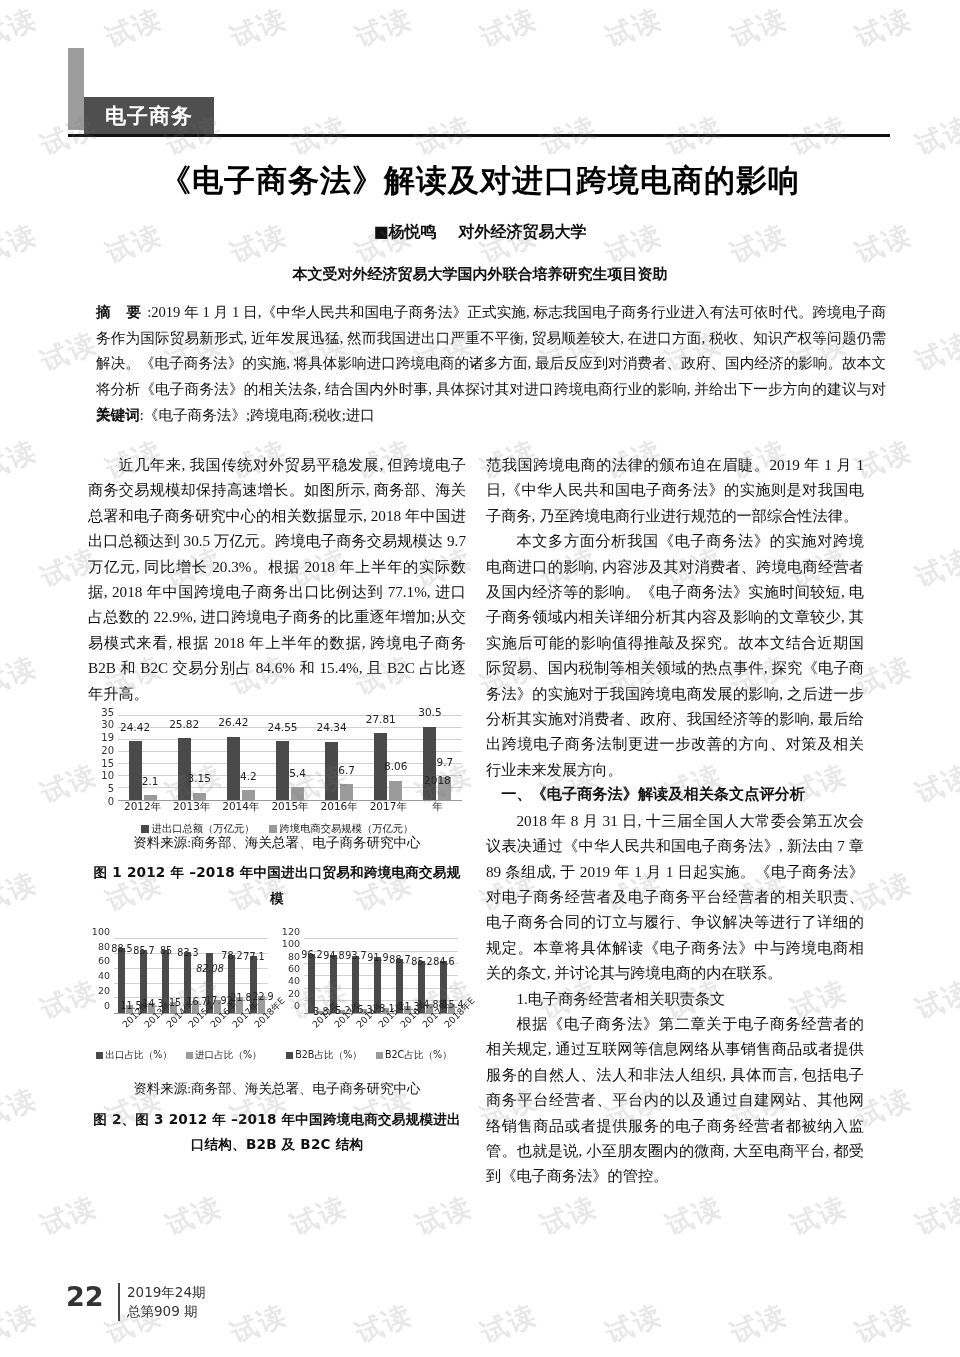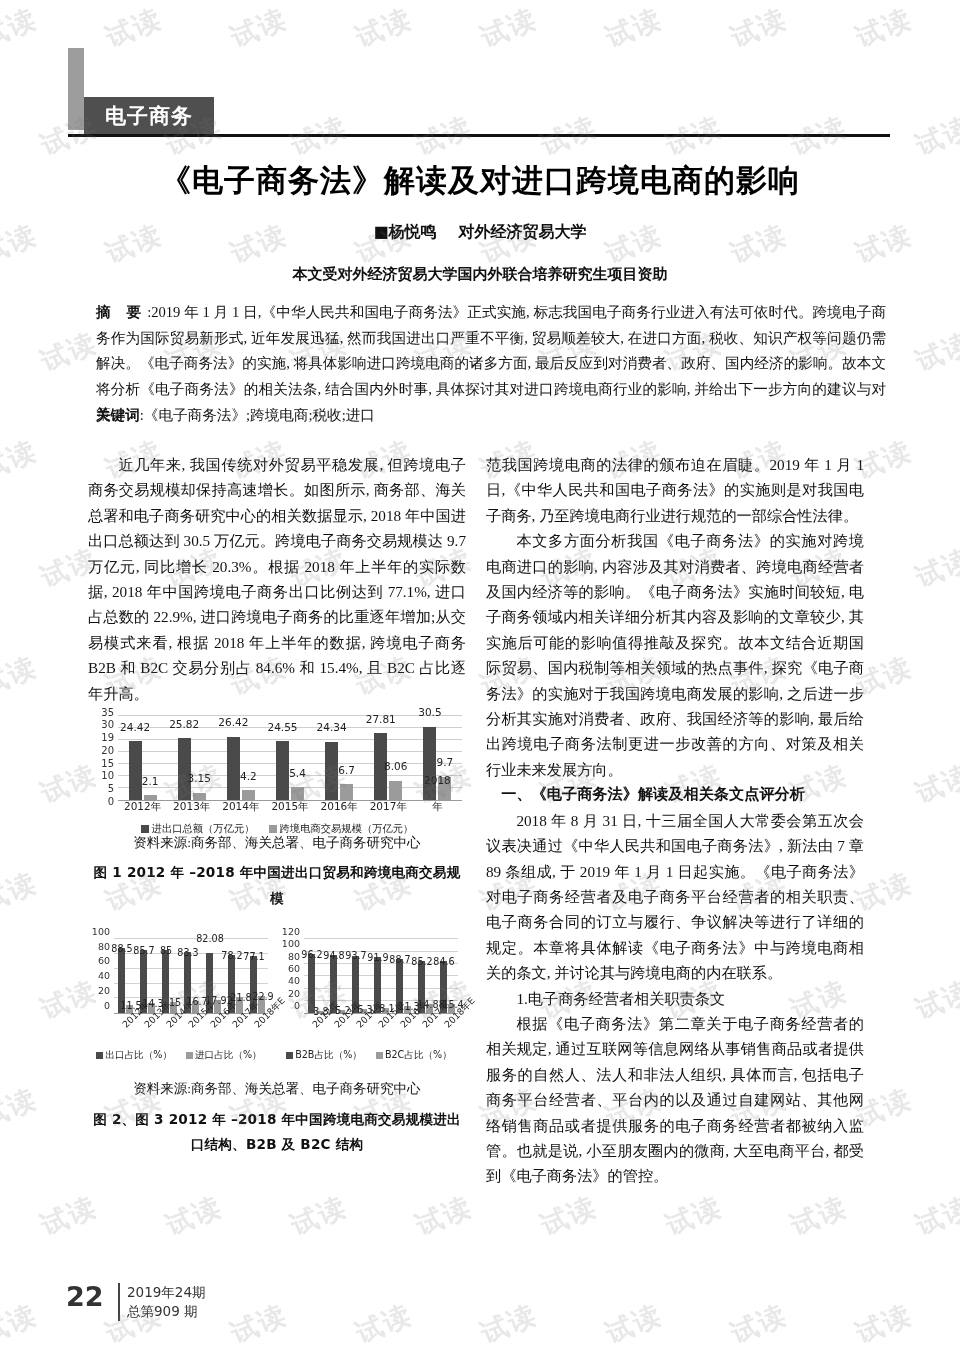--- a/index.html
+++ b/index.html
@@ -386,21 +386,21 @@
             <div class="sc-xlab" style="left: 27px; top: 94px;">2012年</div>
             <div class="sc-vlab" style="left: 56px; top: 14.582px;">85.7</div>
             <div class="sc-vlab" style="left: 65px; top: 67.418px;">14.3</div>
             <div class="sc-xlab" style="left: 49px; top: 94px;">2013年</div>
             <div class="sc-vlab" style="left: 78px; top: 15.1px;">85</div>
             <div class="sc-vlab" style="left: 87px; top: 66.9px;">15</div>
             <div class="sc-xlab" style="left: 71px; top: 94px;">2014年</div>
             <div class="sc-vlab" style="left: 100px; top: 16.358px;">83.3</div>
             <div class="sc-vlab" style="left: 109px; top: 65.642px;">16.7</div>
             <div class="sc-xlab" style="left: 93px; top: 94px;">2015年</div>
-            <div class="sc-vlab" style="left: 122px; top: 3px;">82.08</div>
+            <div class="sc-vlab" style="left: 122px; top: 33px; font-style: italic;">82.08</div>
             <div class="sc-vlab" style="left: 131px; top: 64.7392px;">17.92</div>
             <div class="sc-xlab" style="left: 115px; top: 94px;">2016年</div>
             <div class="sc-vlab" style="left: 144px; top: 20.132px;">78.2</div>
             <div class="sc-vlab" style="left: 153px; top: 61.868px;">21.8</div>
             <div class="sc-xlab" style="left: 137px; top: 94px;">2017年</div>
             <div class="sc-vlab" style="left: 166px; top: 20.946px;">77.1</div>
             <div class="sc-vlab" style="left: 175px; top: 61.054px;">22.9</div>
             <div class="sc-xlab" style="left: 159px; top: 94px;">2018年E</div>
           </div>
         <div class="sc b" id="chart3">

